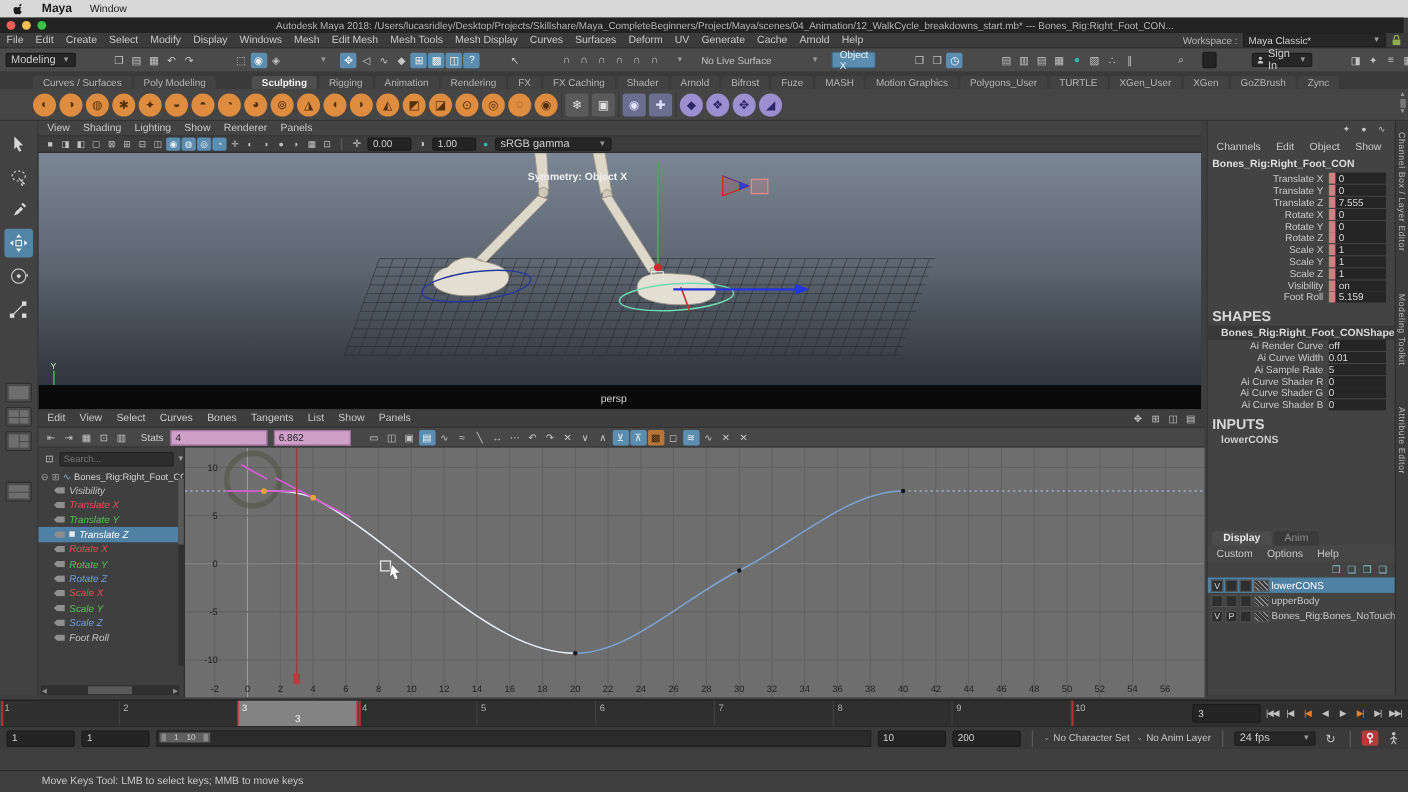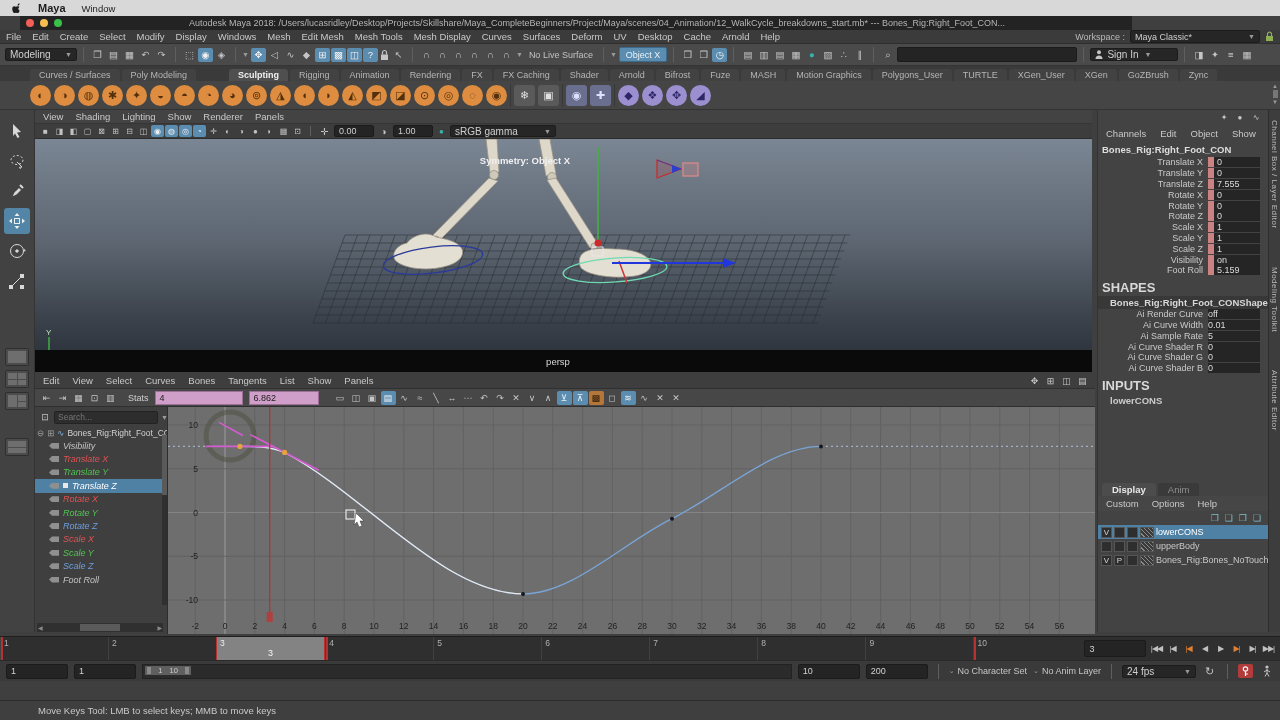--- a/index.html
+++ b/index.html
@@ -4,35 +4,35 @@
 <style>
   html,body{margin:0;padding:0;background:#2b2b2b;}
   #root{position:relative;width:1280px;height:720px;overflow:hidden;background:#3f3f3f;
         font-family:"Liberation Sans",sans-serif;color:#c8c8c8;font-size:10px;}
   .abs{position:absolute;}
   
   #macos-bar{left:0;top:0;width:1280px;height:16px;background:#d8d8d8;color:#1d1d1d;
              display:flex;align-items:center;gap:16px;padding-left:12px;box-sizing:border-box;font-size:11px;}
   #macos-bar b{font-weight:bold;}
   
-  #titlebar{left:0;top:16px;width:1112px;height:14px;background:#232323;display:flex;align-items:center;margin-left:20px;}
+  #titlebar{left:0;top:16px;width:1276px;height:14px;background:#232323;display:flex;align-items:center;}
   .light{width:8px;height:8px;border-radius:50%;margin-left:6px;}
   #win-title{flex:1;text-align:center;color:#b5b5b5;font-size:9px;white-space:nowrap;overflow:hidden;}
   
   #menubar{left:0;top:30px;width:1280px;height:14px;background:#3b3b3b;display:flex;align-items:center;
            padding:0 6px;box-sizing:border-box;border-bottom:1px solid #2e2e2e;}
   #menubar .menus{display:flex;gap:11px;flex:1;}
   .menu-item{color:#c9c9c9;font-size:9.5px;cursor:default;}
   #workspace{display:flex;align-items:center;gap:5px;font-size:9px;color:#b9b9b9;}
   .dd-field{background:#262626;border:1px solid #1c1c1c;border-radius:2px;padding:0 4px;height:11px;
             display:flex;align-items:center;gap:6px;color:#cfcfcf;}
   .caret{font-size:7px;color:#9a9a9a;}
   
   #statusline{left:0;top:44px;width:1280px;height:22px;background:#4a4a4a;display:flex;align-items:center;
-              gap:2px;padding:0 5px;box-sizing:border-box;border-bottom:1px solid #353535;}
+              gap:12px;padding:0 5px;box-sizing:border-box;border-bottom:1px solid #353535;}
   .sl-sep{width:1px;height:15px;background:#5f5f5f;margin:0 4px;}
   .sl-icon{width:15px;height:14px;display:inline-flex;align-items:center;justify-content:center;
            font-size:9.5px;color:#c5c5c5;border-radius:2px;flex:0 0 auto;}
   .sl-icon.active{background:#5b8db1;color:#f2f2f2;}
   .sl-icon.teal{color:#35b5aa;}
   .field-dark{background:#242424;border:1px solid #1b1b1b;border-radius:2px;height:13px;
               display:inline-flex;align-items:center;padding:0 4px;color:#d0d0d0;font-size:9px;}
   .field-blue{background:#5b8db1;border:1px solid #3c6a8c;border-radius:2px;height:13px;
               display:inline-flex;align-items:center;padding:0 6px;color:#eaf2f8;font-size:9px;}
   .icons-row{display:flex;align-items:center;gap:1px;}
@@ -197,21 +197,21 @@
         <span class="menu-item">Display</span>
         <span class="menu-item">Windows</span>
         <span class="menu-item">Mesh</span>
         <span class="menu-item">Edit Mesh</span>
         <span class="menu-item">Mesh Tools</span>
         <span class="menu-item">Mesh Display</span>
         <span class="menu-item">Curves</span>
         <span class="menu-item">Surfaces</span>
         <span class="menu-item">Deform</span>
         <span class="menu-item">UV</span>
-        <span class="menu-item">Desktop</span>
+        <span class="menu-item">Generate</span>
         <span class="menu-item">Cache</span>
         <span class="menu-item">Arnold</span>
         <span class="menu-item">Help</span>
       </div>
     <div id="workspace">
       <span>Workspace :</span>
       <span class="dd-field" style="width:120px;justify-content:space-between">
         <span>Maya Classic*</span>
           <span class="caret">▼</span>
       </span>

